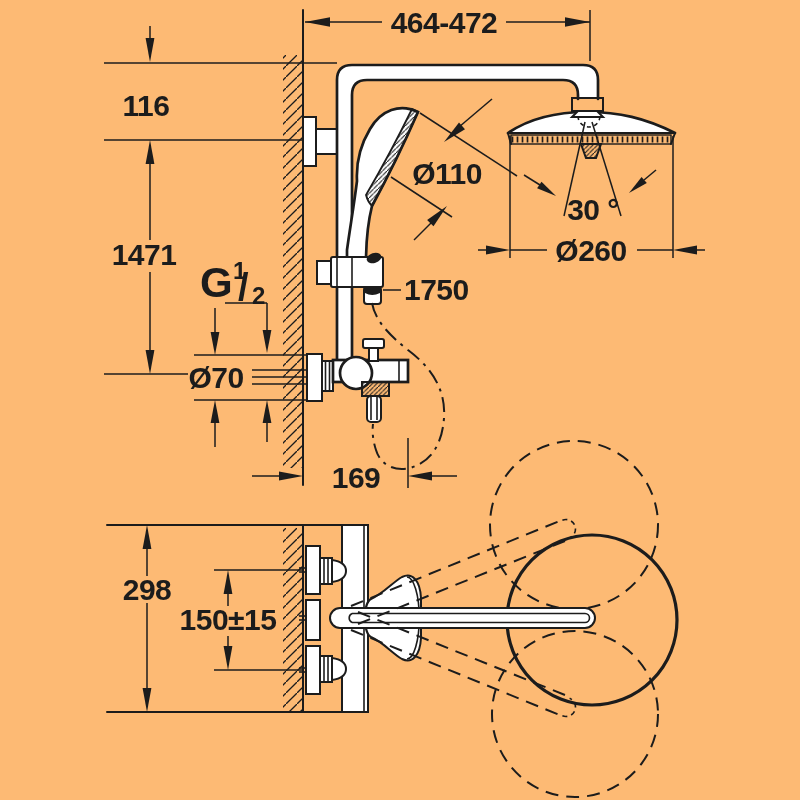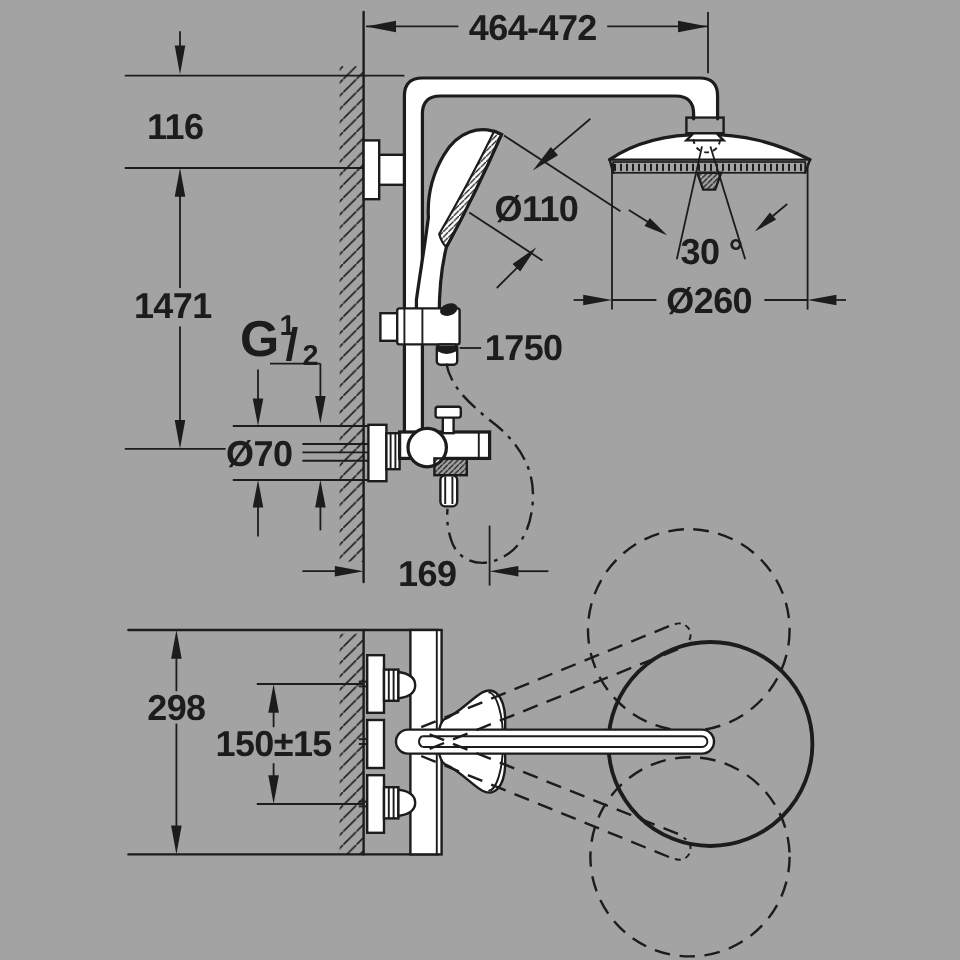--- a/index.html
+++ b/index.html
@@ -1,16 +1,16 @@
 <!DOCTYPE html>
 <html><head>
 <meta charset="utf-8">
 <style>
   html,body{margin:0;padding:0;background:#ffffff;}
-  .stage{width:800px;height:800px;background:#a3a3a3;position:relative;overflow:hidden;}
+  .stage{width:800px;height:800px;background:#fdba74;position:relative;overflow:hidden;}
   svg{display:block;}
   .t{font-family:"Liberation Sans",sans-serif;font-weight:bold;font-size:30px;fill:#1c1c1c;letter-spacing:-0.5px;}
   .tg{font-family:"Liberation Sans",sans-serif;font-weight:bold;font-size:42px;fill:#1c1c1c;}
   .ts{font-family:"Liberation Sans",sans-serif;font-weight:bold;font-size:24px;fill:#1c1c1c;}
   .tsl{font-family:"Liberation Sans",sans-serif;font-weight:bold;font-size:38px;fill:#1c1c1c;}
   .m{stroke:#1c1c1c;stroke-width:2.7;fill:none;stroke-linecap:round;}
   .m2{stroke:#1c1c1c;stroke-width:2;fill:none;stroke-linecap:round;}
   .m1{stroke:#1c1c1c;stroke-width:1.6;fill:none;}
   .d{stroke:#1c1c1c;stroke-width:1.5;fill:none;}
   .wf{fill:#ffffff;}

